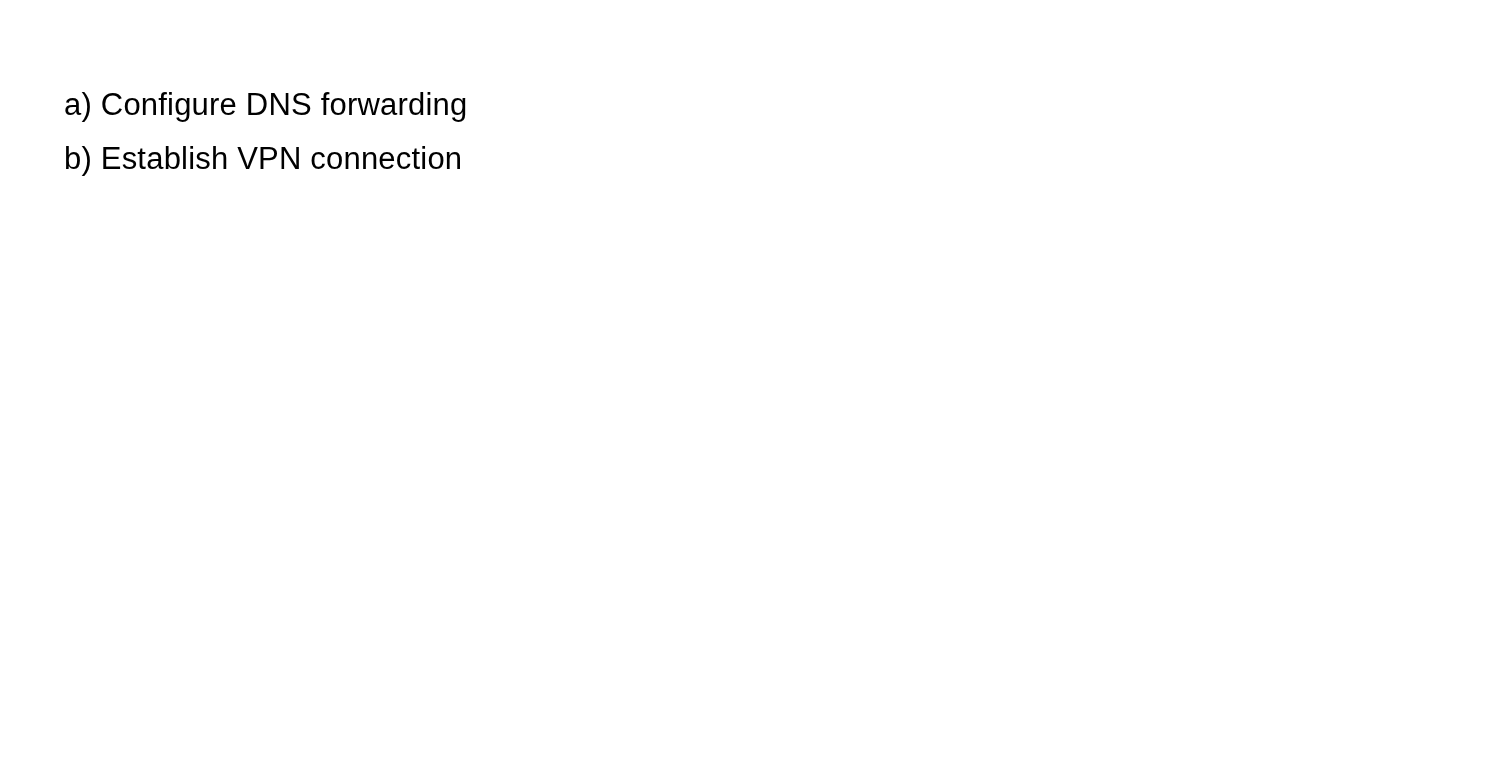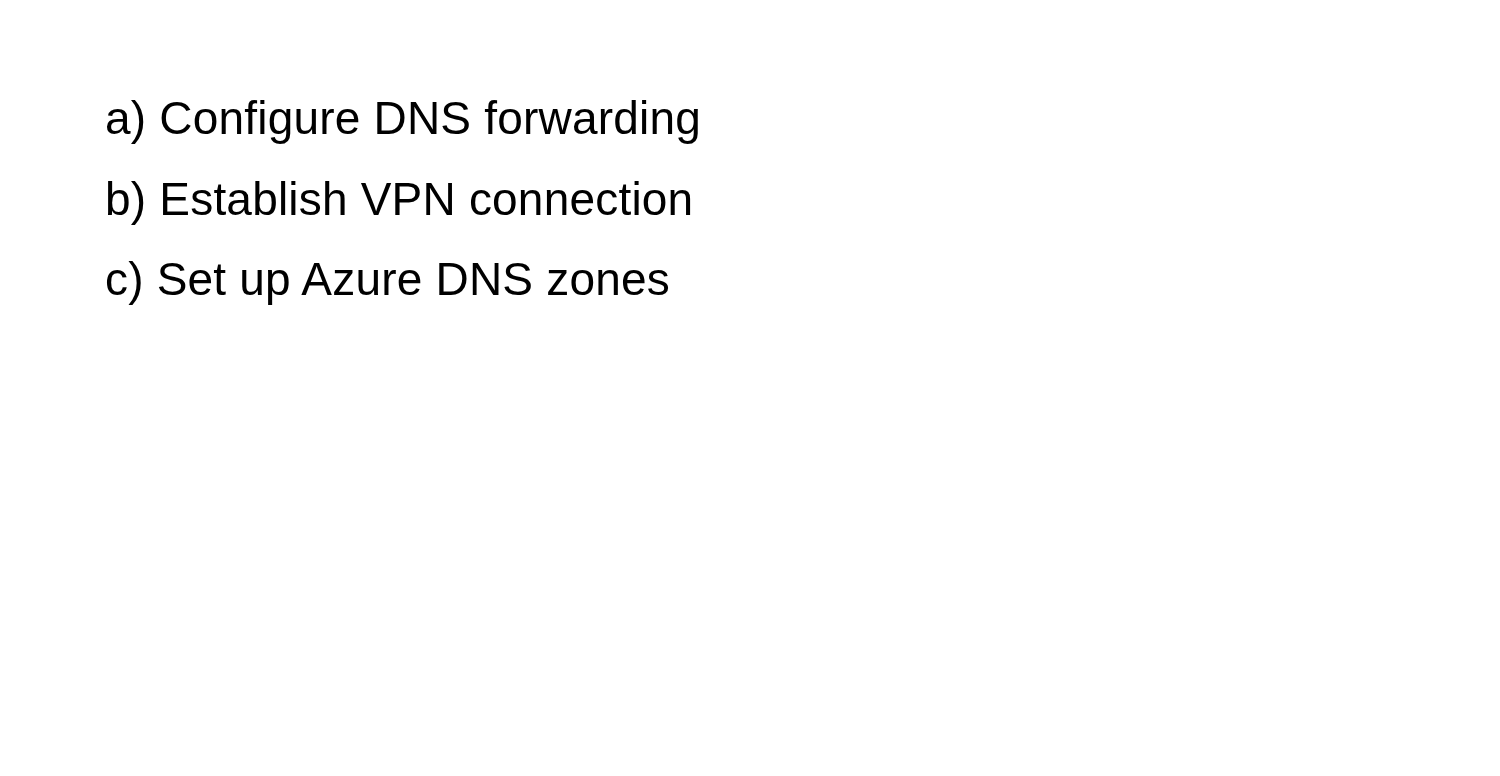--- a/index.html
+++ b/index.html
@@ -18,35 +18,30 @@
     .question-container {
       max-width: 1080px;
     }
     .question-text {
       font-size: 39px;
       line-height: 1.85;
       letter-spacing: 0.2px;
       margin-bottom: 8px;
     }
     .option {
-      font-size: 46px;
+      font-size: 31px;
       line-height: 1.75;
       letter-spacing: 0.2px;
-      margin-left: 41px;
     }
   </style>
 </head>
 <body>
 
 <div class="question-container">
   <p class="option">
     <span>a)</span>
     <span>Configure DNS forwarding</span>
   </p>
   <p class="option">
     <span>b)</span>
     <span>Establish VPN connection</span>
   </p>
-  <p class="option">
-    <span>c)</span>
-    <span>Set up Azure DNS zones</span>
-  </p>
 </div>
 
 </body></html>

